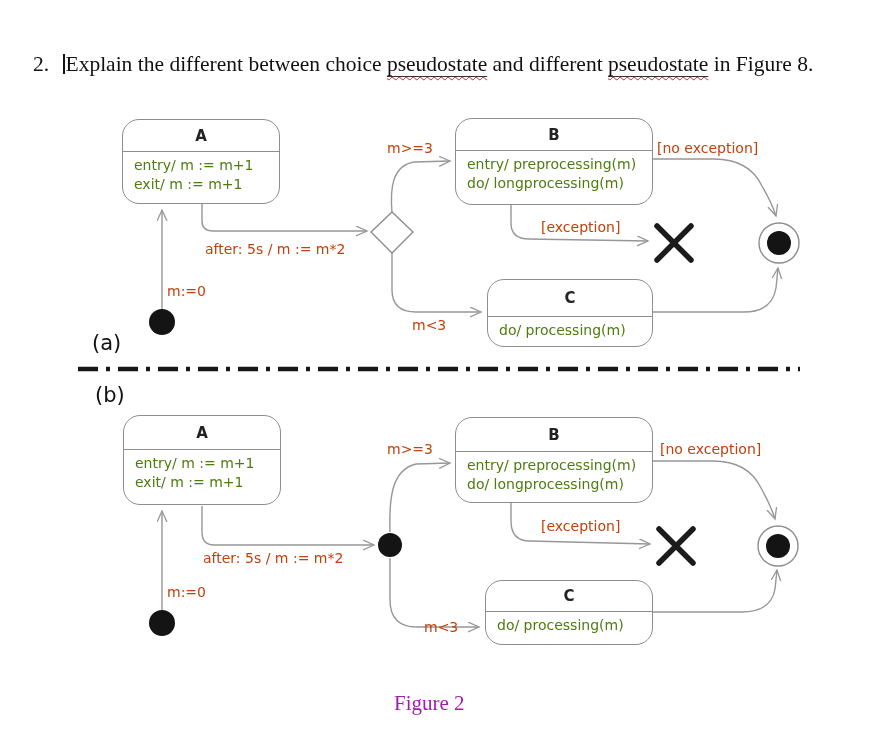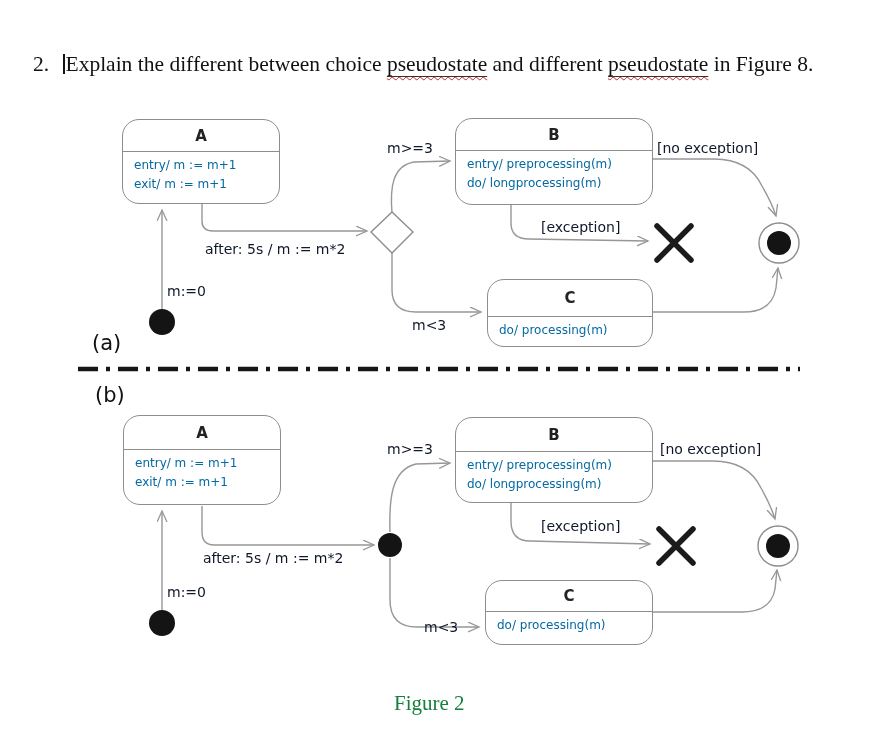--- a/index.html
+++ b/index.html
@@ -18,50 +18,50 @@
              text-decoration-thickness:1px; }
 
   
   svg.wires { position:absolute; left:0; top:0; z-index:1; }
 
   
   .state { position:absolute; z-index:2; box-sizing:border-box; background:#fff;
            border:1.5px solid #8d8d8d; border-radius:17px; display:flex; flex-direction:column; }
   .state-title { flex:none; border-bottom:1.4px solid #8d8d8d; display:flex; align-items:center;
                  justify-content:center; font-weight:bold; font-size:15px; color:#222; }
-  .state-body { padding:4px 4px 0 11px; font-size:12px; line-height:19px; color:#0369a1; }
+  .state-body { padding:4px 4px 0 11px; font-size:14px; line-height:19px; color:#4d7c0f; }
 
   #stA_a { left:122px; top:119px; width:158px; height:85px; } #stA_a .state-title { height:31px; }
   #stB_a { left:455px; top:118px; width:198px; height:87px; } #stB_a .state-title { height:31px; }
   #stC_a { left:487px; top:279px; width:166px; height:68px; } #stC_a .state-title { height:36px; }
   #stA_b { left:123px; top:415px; width:158px; height:90px; } #stA_b .state-title { height:33px; }
   #stB_b { left:455px; top:417px; width:198px; height:86px; } #stB_b .state-title { height:33px; }
   #stC_b { left:485px; top:580px; width:168px; height:65px; } #stC_b .state-title { height:30px; }
 
   
-  .dlab { position:absolute; z-index:2; font-size:14px; color:#0f172a; white-space:nowrap; }
+  .dlab { position:absolute; z-index:2; font-size:14px; color:#c2410c; white-space:nowrap; }
   #lab_mge_a   { left:387px; top:140px; }
   #lab_noexc_a { left:657px; top:140px; }
   #lab_exc_a   { left:541px; top:219px; }
   #lab_mlt_a   { left:412px; top:317px; }
   #lab_init_a  { left:167px; top:283px; }
   #lab_after_a { left:205px; top:241px; }
   #lab_mge_b   { left:387px; top:441px; }
   #lab_noexc_b { left:660px; top:441px; }
   #lab_exc_b   { left:541px; top:518px; }
   #lab_mlt_b   { left:424px; top:619px; }
   #lab_init_b  { left:167px; top:584px; }
   #lab_after_b { left:203px; top:550px; }
 
   .panel-label { position:absolute; z-index:2; font-size:21px; color:#111; }
   #panelLabelA { left:92px;  top:331px; }
   #panelLabelB { left:95px;  top:383px; }
 
   .fig-caption { position:absolute; left:394px; top:691px; z-index:2;
-                 font-family:"Liberation Serif", serif; font-size:21px; color:#15803d; }
+                 font-family:"Liberation Serif", serif; font-size:21px; color:#a21caf; }
 </style>
 </head>
 <body>
 
 <div class="page">
 
   <div class="question">
     <div class="q-num">2.</div>
     <div class="q-text"><span class="cursor"></span><span>Explain the different between choice </span><span class="miss"><span class="u">pseudostate</span></span><span> and different </span><span class="miss"><span class="u">pseudostate</span></span><span> in Figure 8.</span></div>
   </div>

